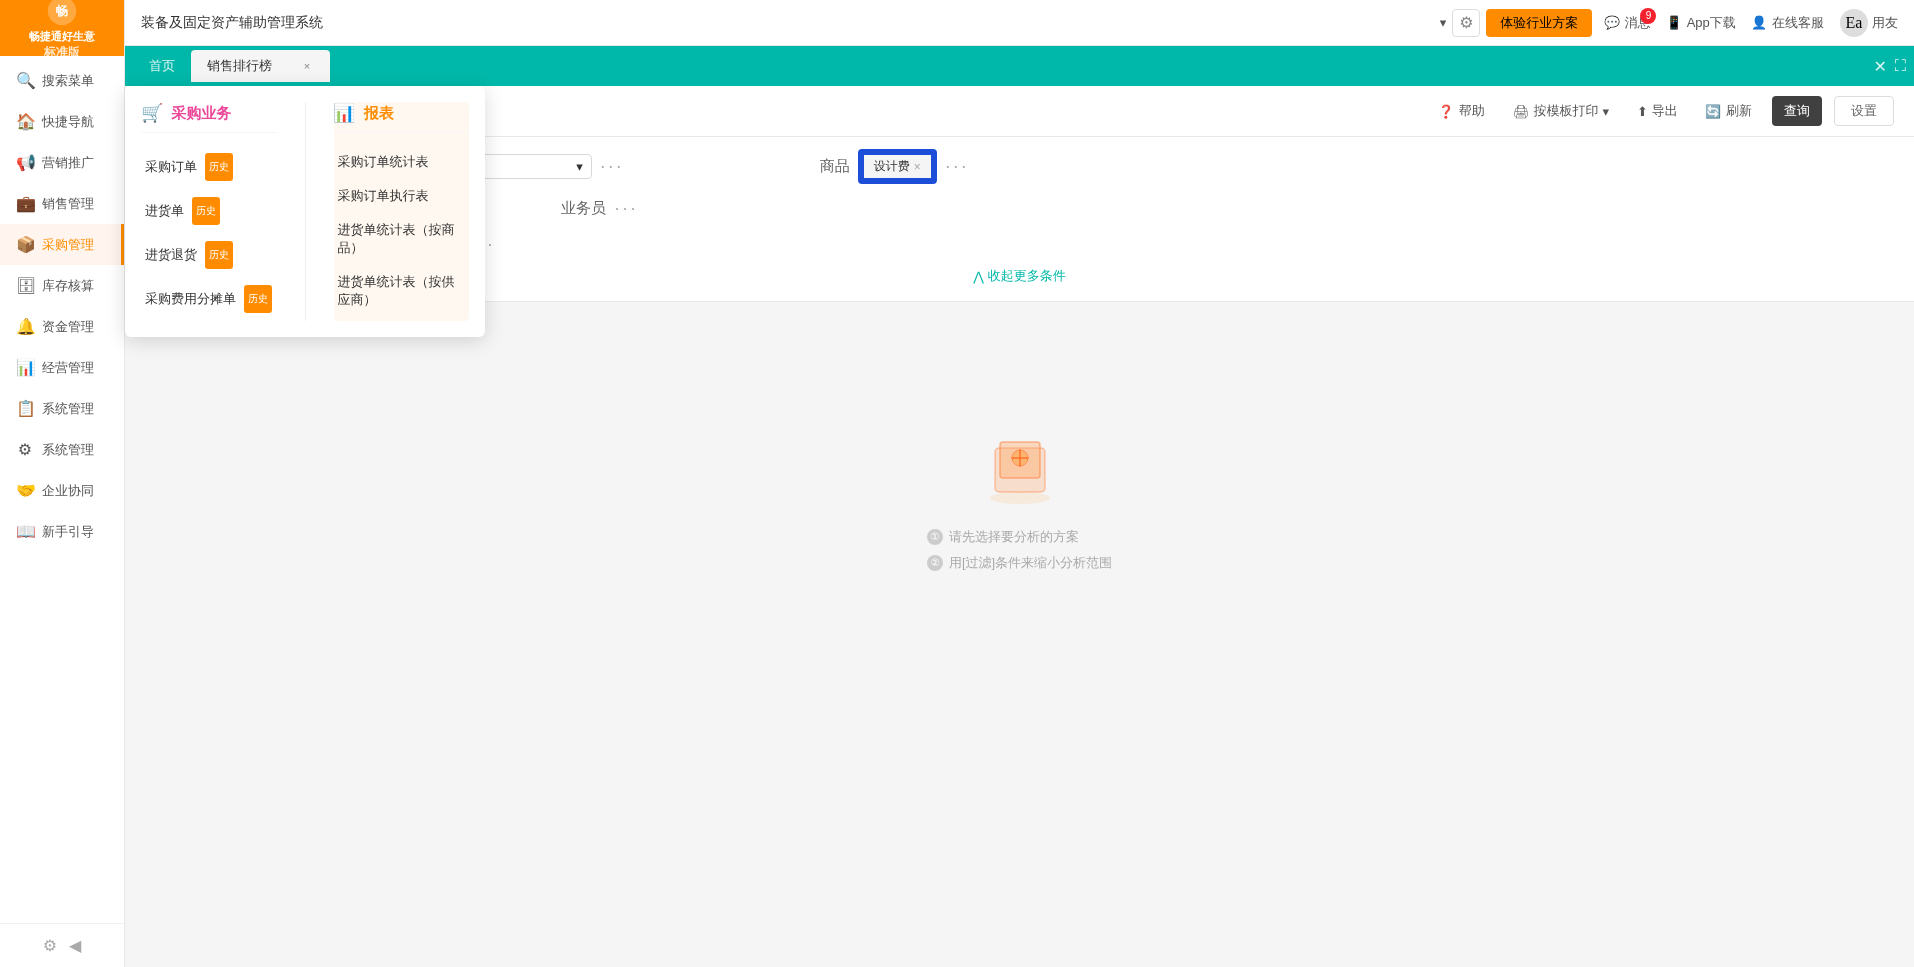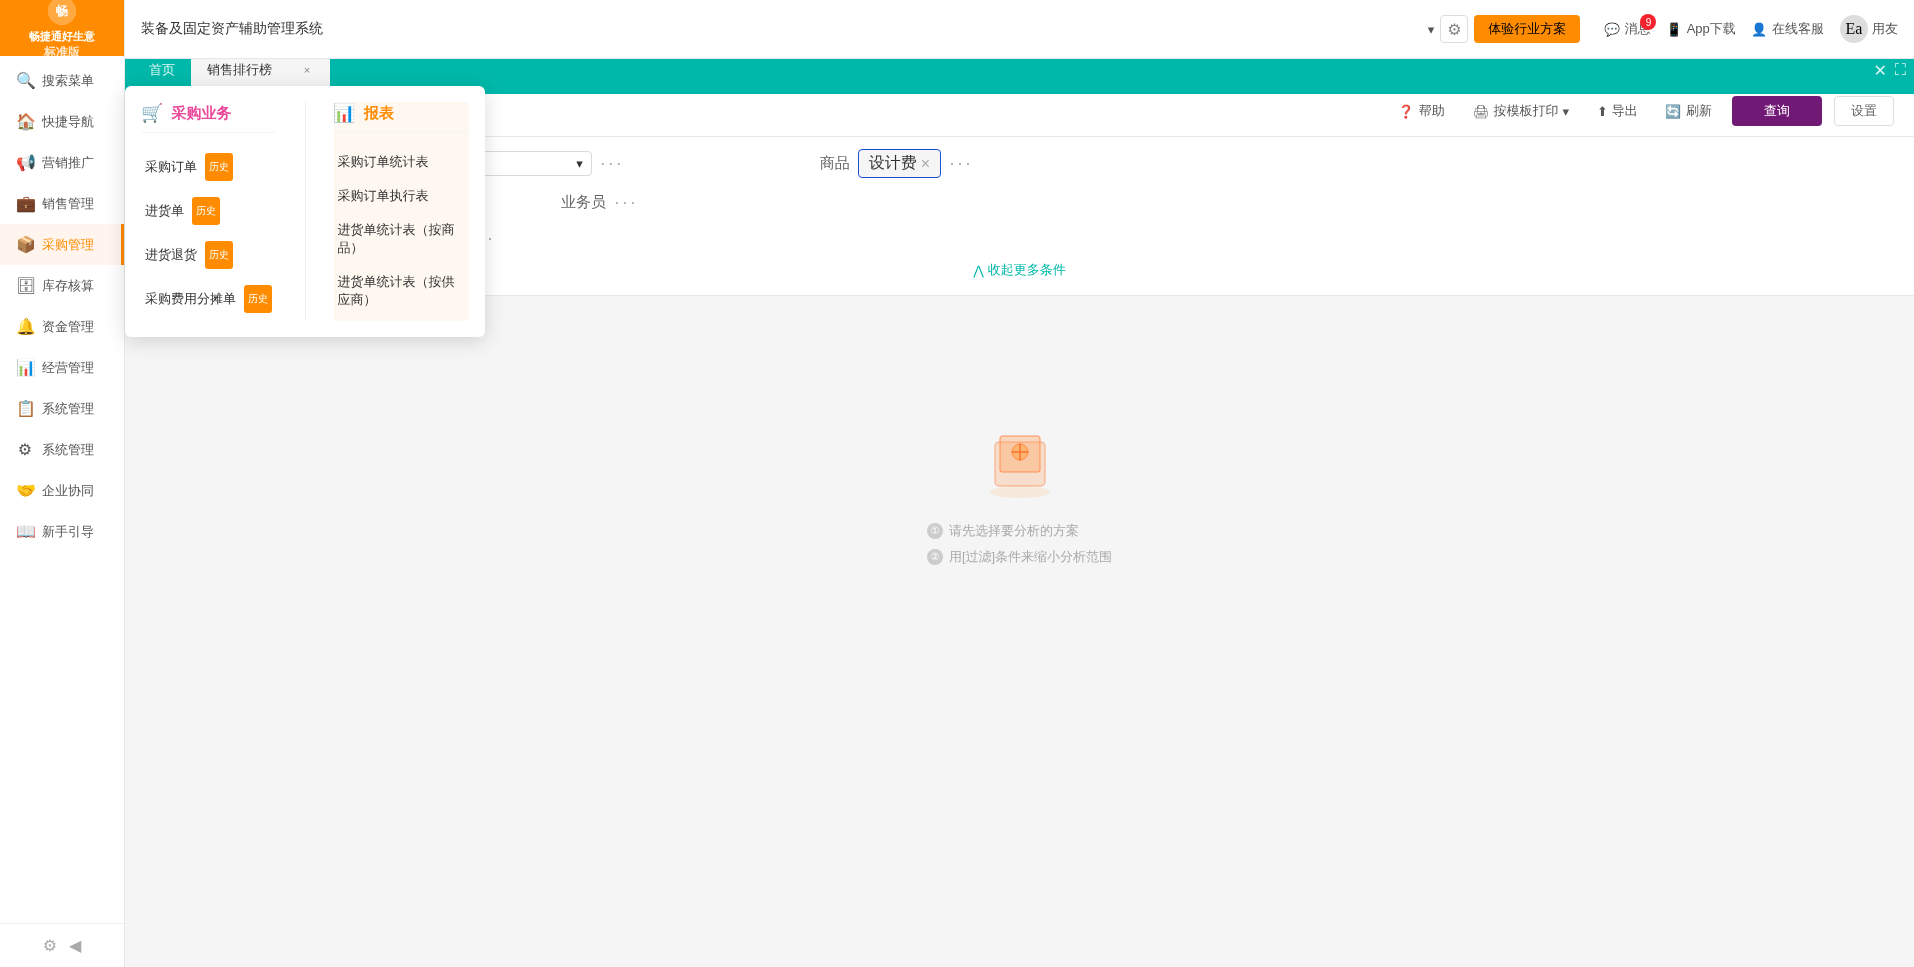--- a/index.html
+++ b/index.html
@@ -28,23 +28,23 @@
     .nav-item.active { background: #fff5ee; color: #ff8c00; border-right: 3px solid #ff8c00; }
     .nav-item .nav-icon { font-size: 16px; width: 18px; text-align: center; }
     .sidebar-footer {
       padding: 12px 16px; border-top: 1px solid #f0f0f0; display: flex; gap: 12px;
       align-items: center; justify-content: center;
     }
     .sidebar-footer-btn { color: #aaa; cursor: pointer; font-size: 16px; }
 
     
     .header {
-      position: fixed; left: 125px; top: 0; right: 0; height: 59px;
+      position: fixed; left: 125px; top: 0; right: 0; height: 46px;
       background: #fff; border-bottom: 1px solid #e8e8e8; z-index: 99;
-      display: flex; align-items: center; padding: 6px 16px; gap: 24px;
+      display: flex; align-items: center; padding: 6px 16px; gap: 12px;
     }
     .header-title { font-size: 14px; color: #333; flex: 1; }
     .header-controls { display: flex; align-items: center; gap: 6px; }
     .header-select {
       display: flex; align-items: center; gap: 4px; cursor: pointer; color: #555; font-size: 13px;
     }
     .header-settings-btn {
       width: 28px; height: 28px; border: 1px solid #ddd; border-radius: 4px;
       display: flex; align-items: center; justify-content: center; cursor: pointer; color: #888;
     }
@@ -66,21 +66,21 @@
       position: absolute; top: -6px; right: -6px;
     }
     .notif-wrap { position: relative; }
     .user-avatar {
       width: 28px; height: 28px; border-radius: 50%; background: #ddd;
       display: flex; align-items: center; justify-content: center; font-size: 16px; color: #000000; font-family: Liberation Serif, serif;
     }
 
     
     .tabs-bar {
-      position: fixed; left: 125px; top: 46px; right: 0; height: 48px;
+      position: fixed; left: 125px; top: 46px; right: 0; height: 40px;
       background: #00b8a9; display: flex; align-items: center; z-index: 98;
       padding: 0 8px;
     }
     .tab-item {
       height: 32px; padding: 0 16px; display: flex; align-items: center;
       cursor: pointer; font-size: 13px; color: rgba(255,255,255,0.85);
       border-radius: 4px 4px 0 0; gap: 6px;
     }
     .tab-item.home { background: transparent; }
     .tab-item.active { background: #f5f5f5; color: #333; gap: 28px; }
@@ -101,37 +101,37 @@
     }
     .content-toolbar {
       background: #fff; padding: 10px 20px; border-bottom: 1px solid #e8e8e8;
       display: flex; align-items: center; justify-content: flex-end; gap: 12px;
     }
     .toolbar-btn {
       display: flex; align-items: center; gap: 4px; font-size: 13px;
       color: #555; cursor: pointer; padding: 4px 8px;
     }
     .query-btn {
-      background: #701a75; color: #fff; border: none; border-radius: 4px;
-      padding: 6px 32px; font-size: 13px; cursor: pointer;
+      background: #404040; color: #fff; border: none; border-radius: 4px;
+      padding: 6px 12px; font-size: 13px; cursor: pointer;
     }
     .set-btn {
       background: #fff; color: #666; border: 1px solid #ddd; border-radius: 4px;
       padding: 5px 16px; font-size: 13px; cursor: pointer;
     }
 
     
     .filter-area {
       background: #fff; padding: 12px 20px; border-bottom: 1px solid #e8e8e8;
     }
     .filter-row { display: flex; align-items: center; gap: 16px; margin-bottom: 10px; flex-wrap: wrap; }
     .filter-label { font-size: 15px; color: #666; white-space: nowrap; }
     .filter-tag {
-      background: #f5f5f5; border: 1px solid #1d4ed8; border-radius: 4px;
-      padding: 3px 10px; font-size: 16px; color: #333;
+      background: #f5f5f5; border: 6px solid #1d4ed8; border-radius: 4px;
+      padding: 3px 10px; font-size: 12px; color: #333;
       display: flex; align-items: center; gap: 4px;
     }
     .filter-tag .close { color: #aaa; cursor: pointer; }
     .filter-select {
       border: 1px solid #d9d9d9; border-radius: 4px; padding: 4px 8px;
       font-size: 13px; color: #333; cursor: pointer; display: flex; align-items: center; gap: 4px;
       min-width: 120px; justify-content: space-between;
     }
     .filter-dots { color: #aaa; cursor: pointer; font-size: 18px; letter-spacing: 2px; }
     .collapse-btn {

